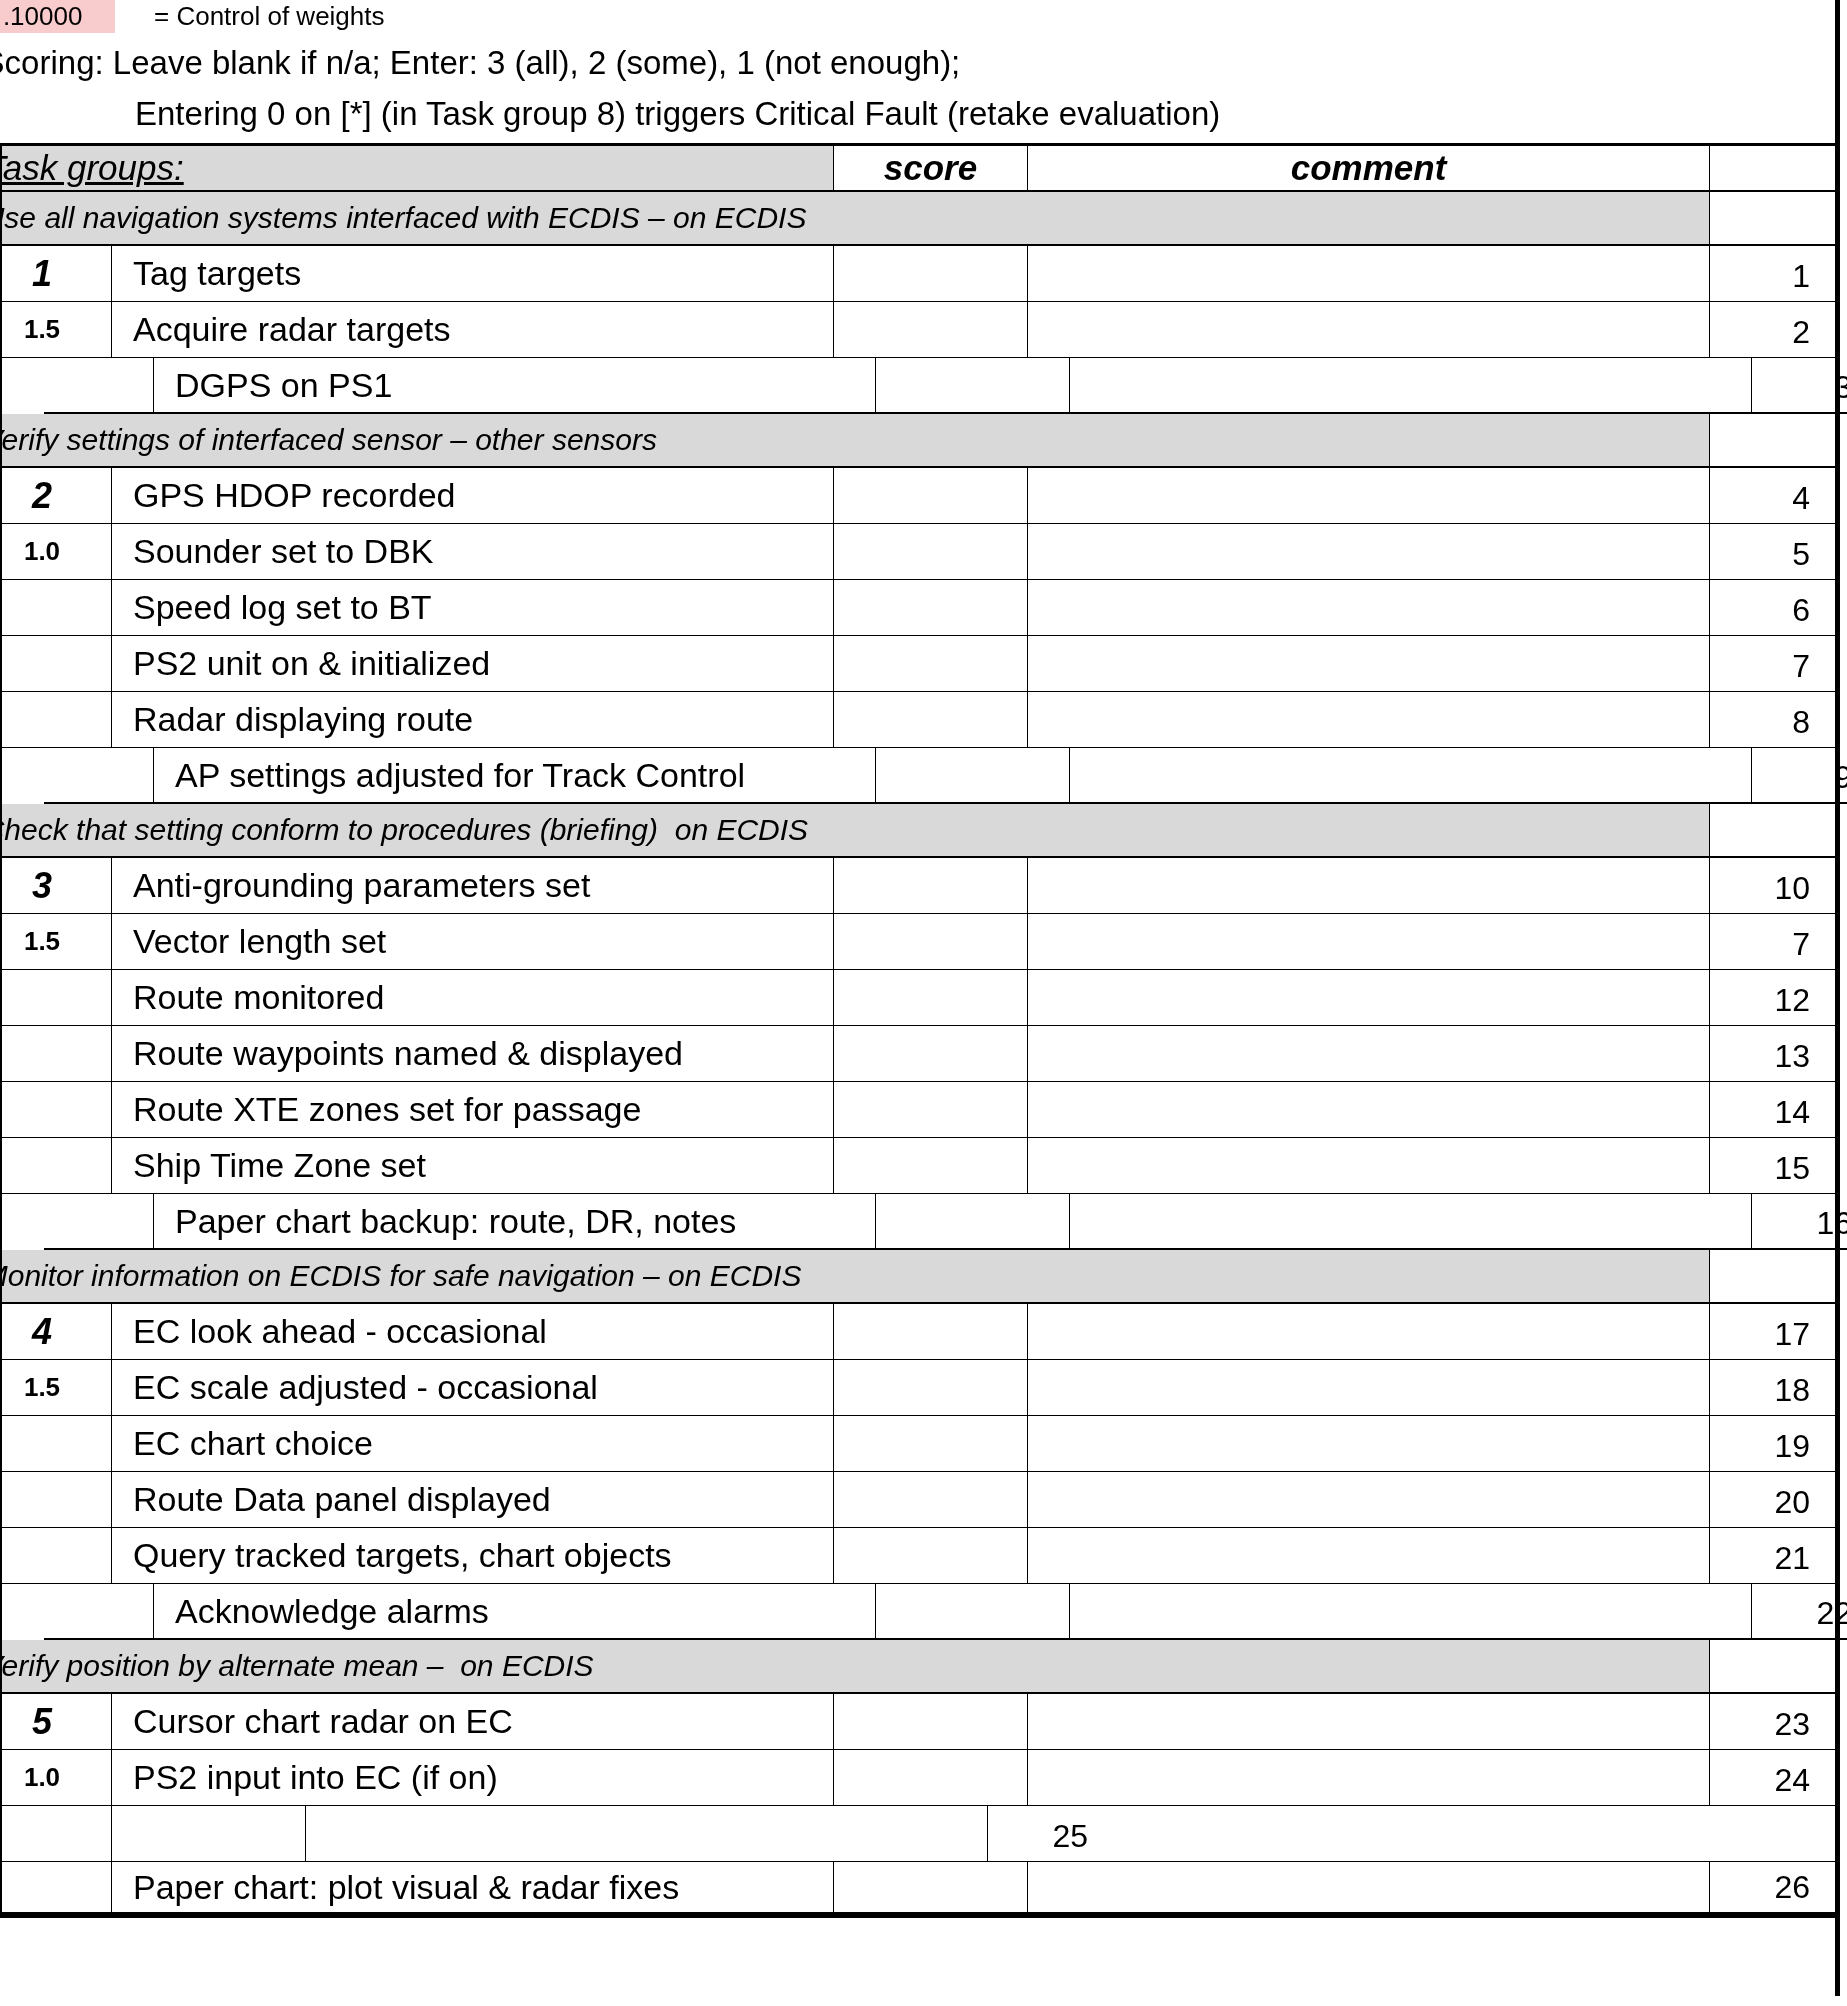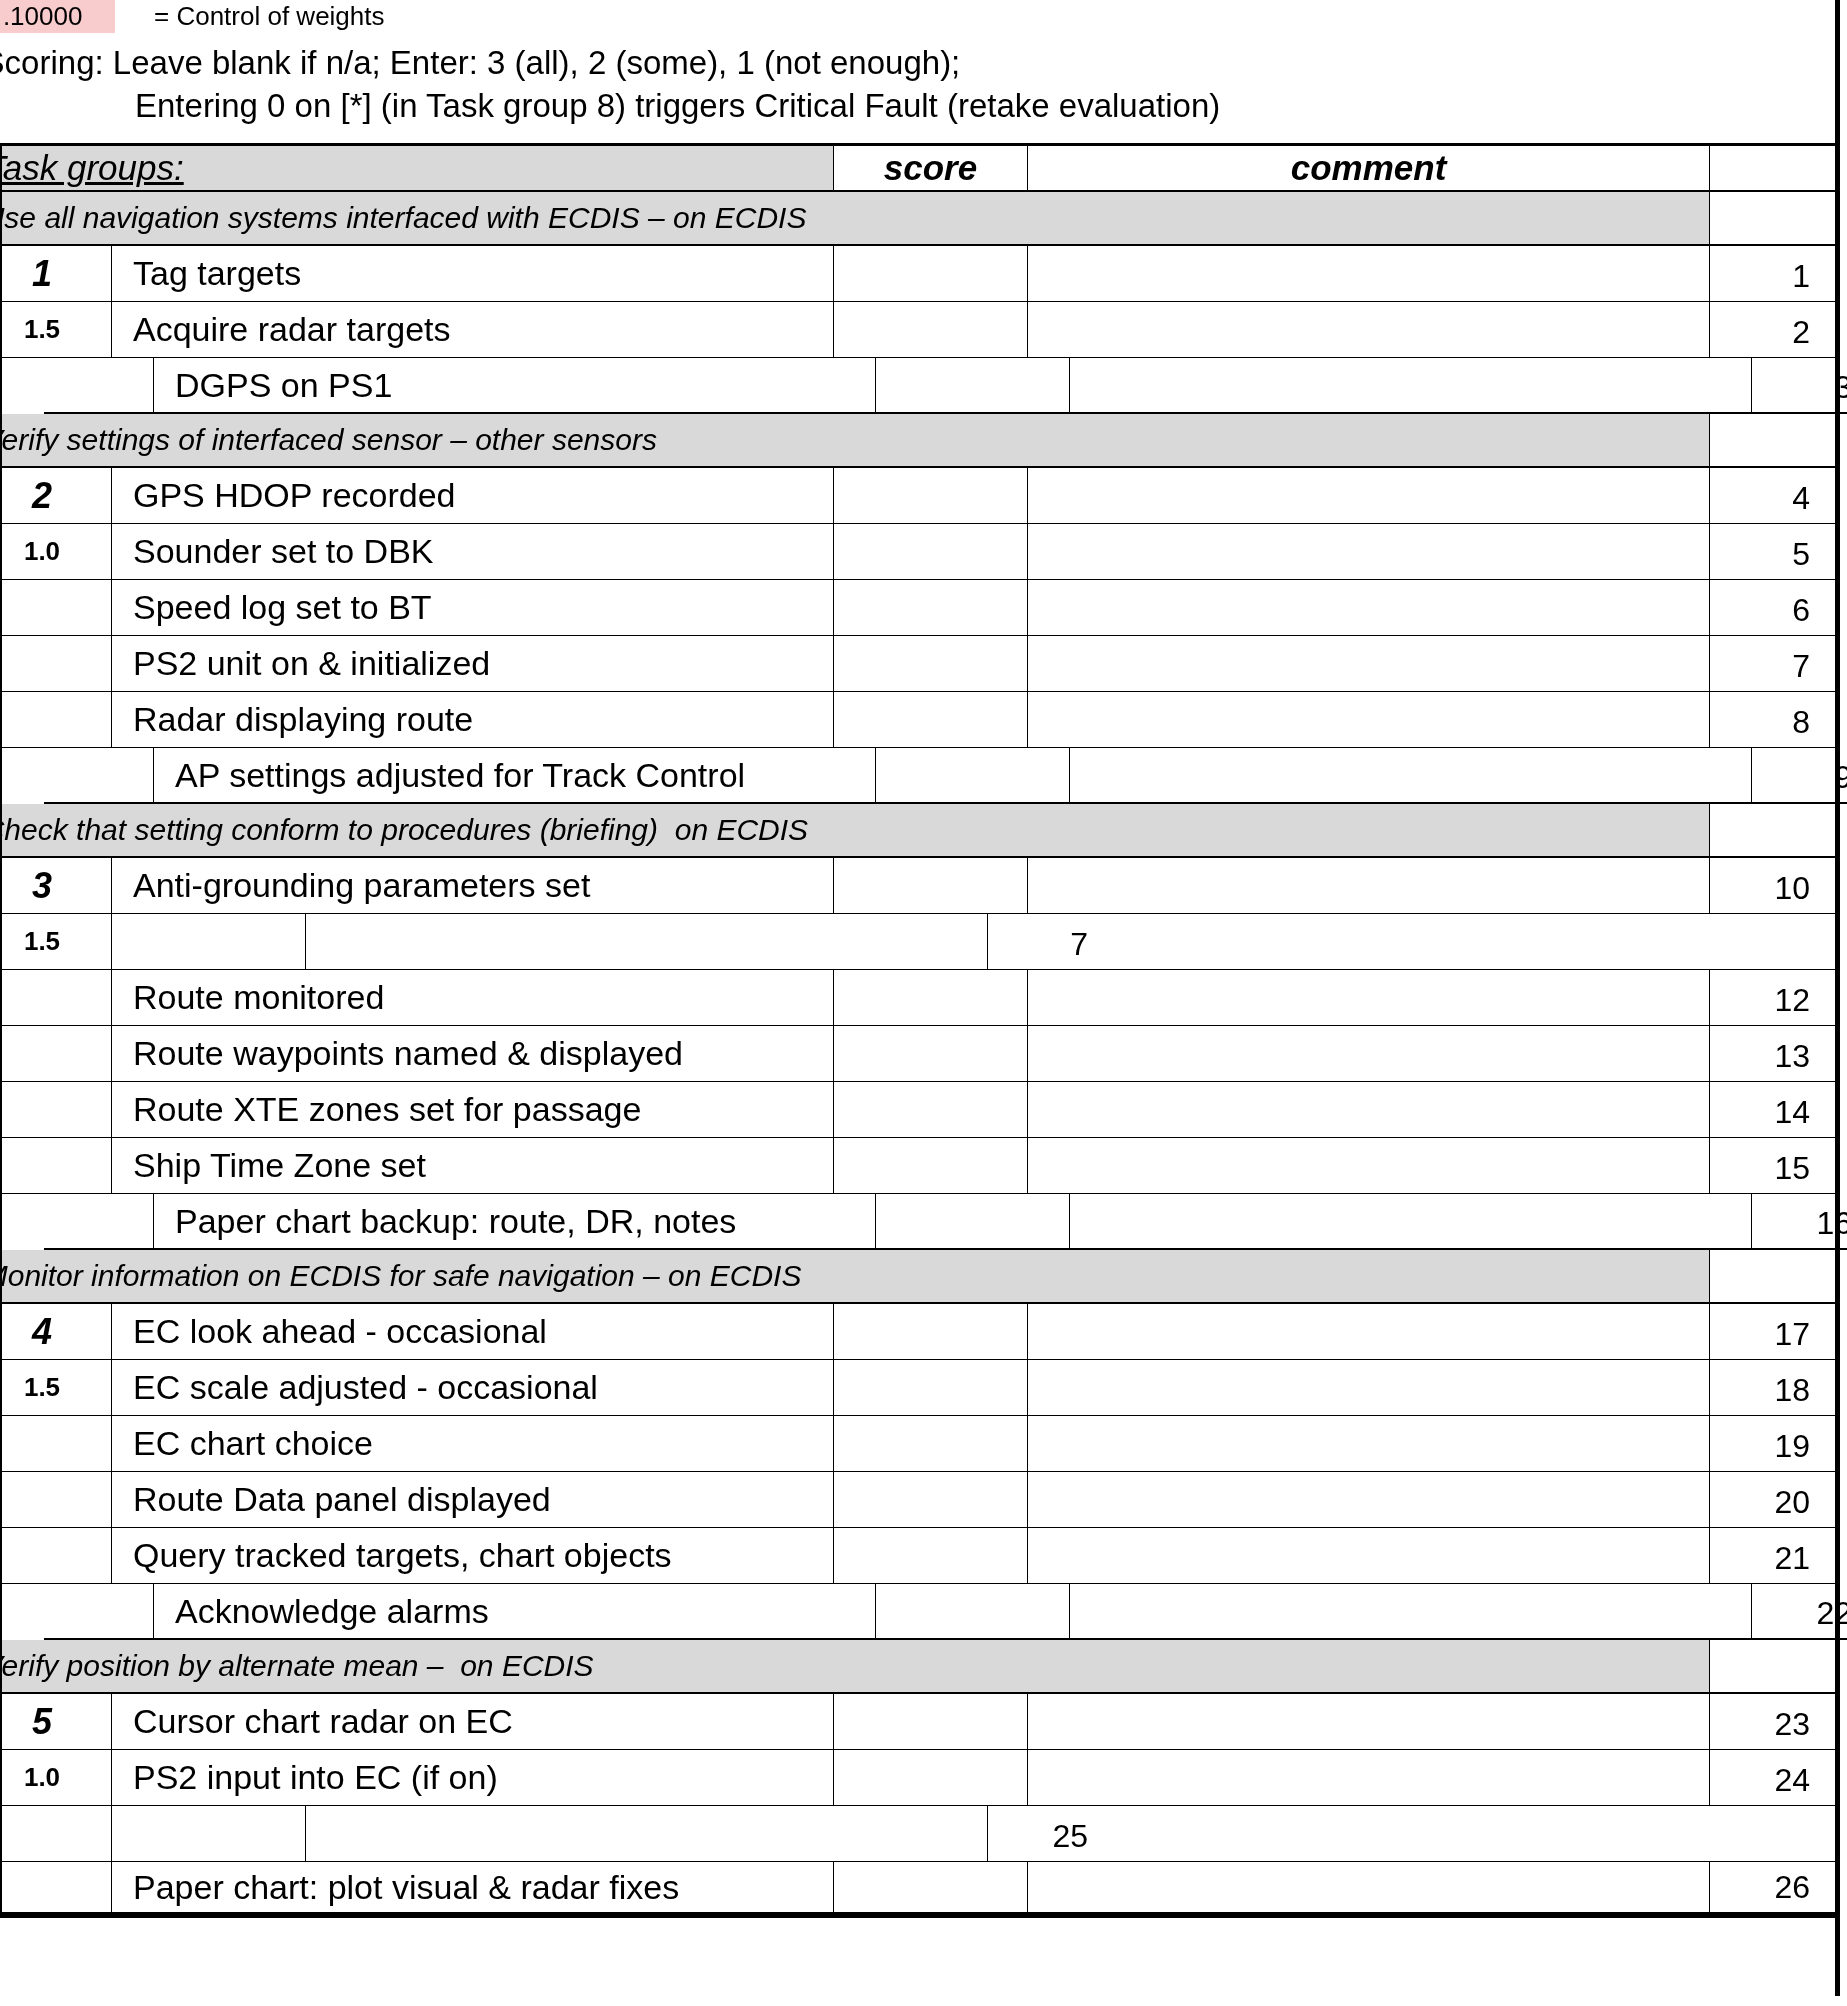--- a/index.html
+++ b/index.html
@@ -10,21 +10,21 @@
 
   
   .top-area { position:absolute; left:0; top:0; width:1471px; height:143px; }
   .pink-cell { position:absolute; left:0; top:0; width:112px; height:33px;
                background:#F8CBCC; font-size:26px; line-height:33px; padding-left:2.9px;
                overflow:hidden; white-space:pre; }
   .avg-note { position:absolute; left:154px; top:0; height:33px; line-height:33px; font-size:26px; }
   .sline { position:absolute; font-size:33px; line-height:41px; white-space:pre; }
   .sline1 { left:0; top:42px; }
   .sline1 span { display:inline-block; margin-left:-17.4px; }
-  .sline2 { left:135px; top:85px; }
+  .sline2 { left:135px; top:93px; }
 
   
   .grid { position:absolute; left:0; top:143px; width:1840px;
           border-top:3.9px solid #000; border-left:2.9px solid #000; box-sizing:border-box; }
   .row { display:flex; width:1837px; box-sizing:border-box; }
   .hrow { height:46px; border-bottom:2.9px solid #000; }
   .srow { height:54px; border-bottom:2.9px solid #000; }
   .trow { height:56px; border-bottom:1.9px solid #000; }
   .trow.grp-end { border-bottom:2.9px solid #000;margin-left:42px; }
   .trow.final { border-bottom:6.8px solid #000; }
@@ -193,20 +193,23 @@
           <span>Anti-grounding parameters set</span>
         </div>
       <div class="c c-score"></div>
       <div class="c c-comment"></div>
       <div class="c c-num">10</div>
     </div>
     <div class="row trow">
       <div class="c c-group">
           <span class="g-weight">1.5</span>
         </div>
+      <div class="c c-task">
+          <span>Vector length set</span>
+        </div>
       <div class="c c-score"></div>
       <div class="c c-comment"></div>
       <div class="c c-num">7</div>
     </div>
     <div class="row trow">
       <div class="c c-group"></div>
       <div class="c c-task">
           <span>Route monitored</span>
         </div>
       <div class="c c-score"></div>

